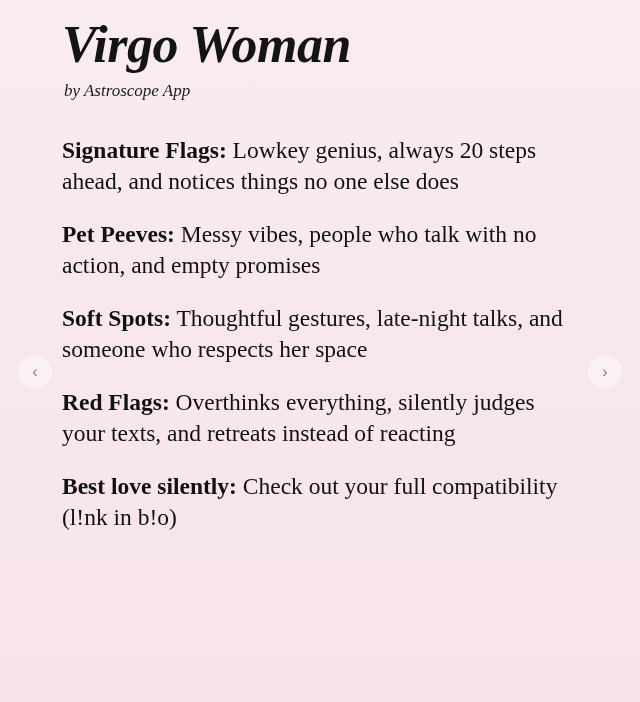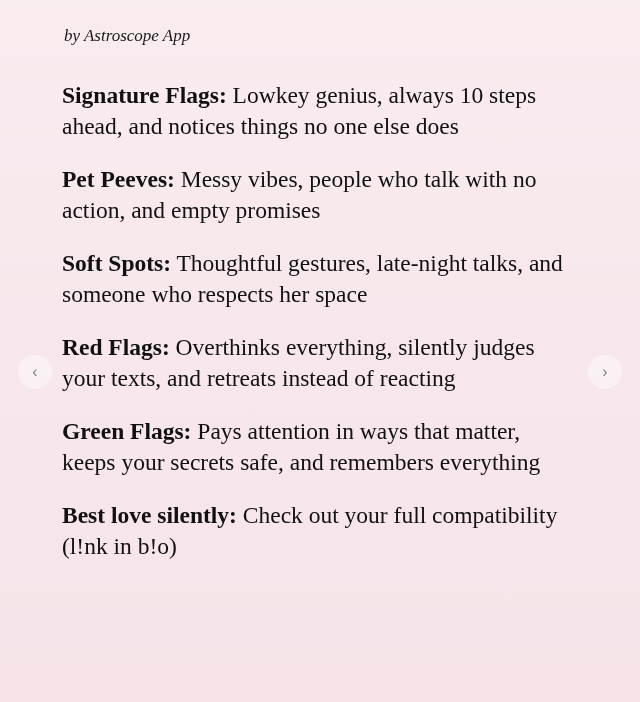--- a/index.html
+++ b/index.html
@@ -73,41 +73,39 @@
   }
   .nav-right {
     right: 18px;
   }
 </style>
 </head>
 <body>
 
 <div class="card">
 
+  <h1 class="title">Virgo Woman</h1>
   <div class="byline">by Astroscope App</div>
 
   <div class="entry">
-    <span class="label">Signature Flags:</span><span class="body"> Lowkey genius, always 10 steps ahead, and notices things no one else does</span>
+    <span class="label">Signature Flags:</span><span class="body"> Lowkey genius, always 20 steps ahead, and notices things no one else does</span>
   </div>
 
   <div class="entry">
     <span class="label">Pet Peeves:</span><span class="body"> Messy vibes, people who talk with no action, and empty promises</span>
   </div>
 
   <div class="entry">
     <span class="label">Soft Spots:</span><span class="body"> Thoughtful gestures, late-night talks, and someone who respects her space</span>
   </div>
 
   <div class="entry">
     <span class="label">Red Flags:</span><span class="body"> Overthinks everything, silently judges your texts, and retreats instead of reacting</span>
   </div>
 
-  <div class="entry">
-    <span class="label">Green Flags:</span><span class="body"> Pays attention in ways that matter, keeps your secrets safe, and remembers everything</span>
-  </div>
 
   <div class="entry">
     <span class="label">Best love silently:</span><span class="body"> Check out your full compatibility (l!nk in b!o)</span>
   </div>
 
   <div class="nav-arrow nav-left">‹</div>
   <div class="nav-arrow nav-right">›</div>
 
 </div>
 

